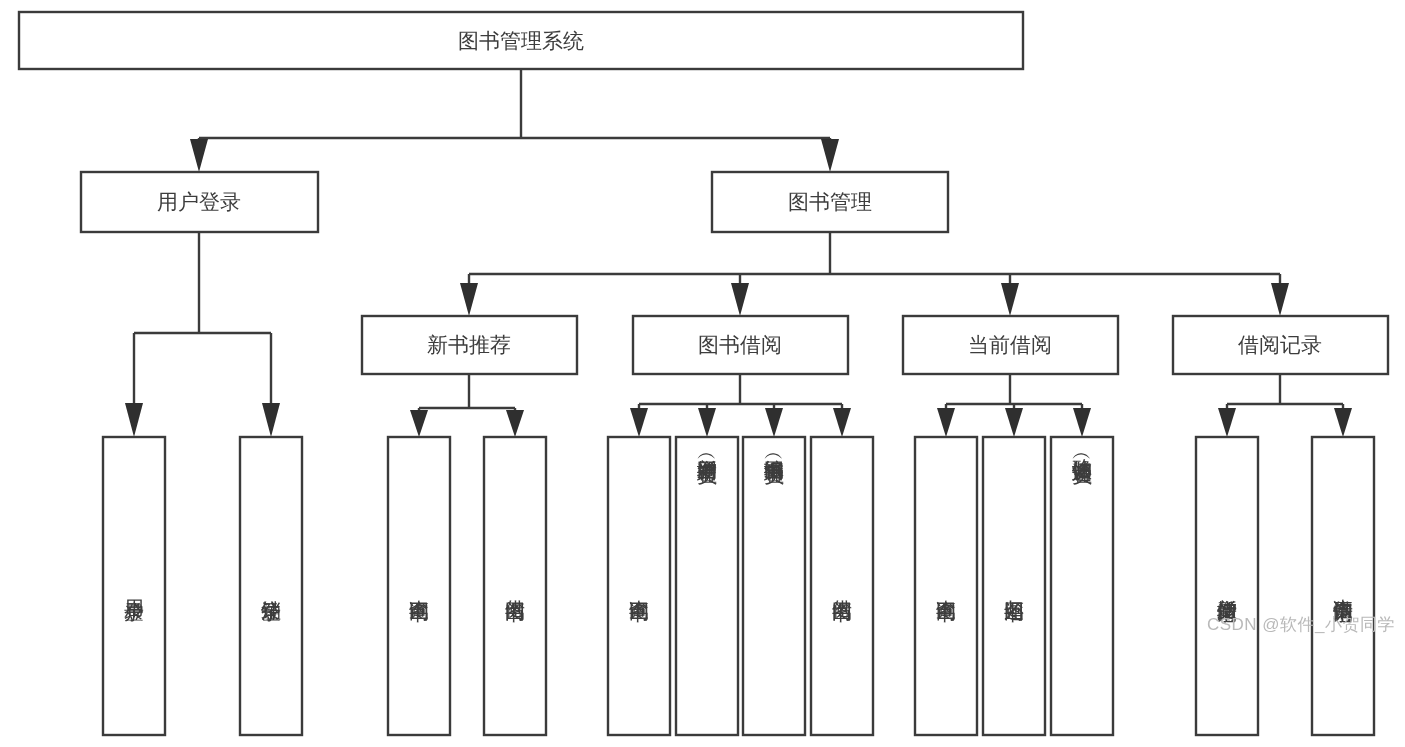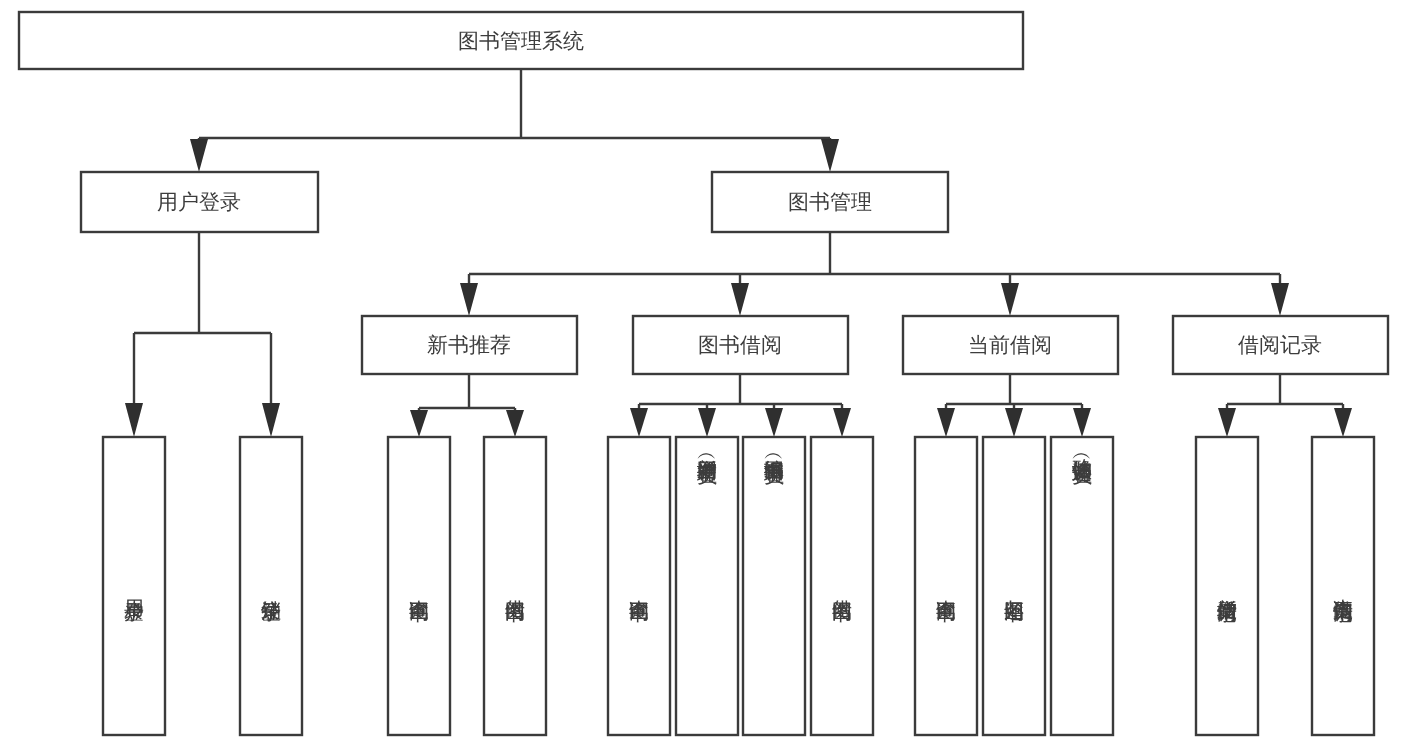--- a/index.html
+++ b/index.html
@@ -227,14 +227,15 @@
   <div class="node-label-v" style="left:915px; top:437px; width:62px; height:298px;">查询图书</div>
 
   <div class="node-label-v" style="left:983px; top:437px; width:62px; height:298px;">归还图书</div>
 
   <div class="node-label-v" style="left:1051px; top:443px; width:62px; height:292px; justify-content:flex-start;">确认归还（管理员）</div>
 
   <div class="node-label-v" style="left:1196px; top:437px; width:62px; height:298px;">新增借阅记录</div>
 
   <div class="node-label-v" style="left:1312px; top:437px; width:62px; height:298px;">查询借阅记录</div>
 
+  <div class="watermark">CSDN @软件_小贺同学</div>
 
 </div>
 
 </body></html>

